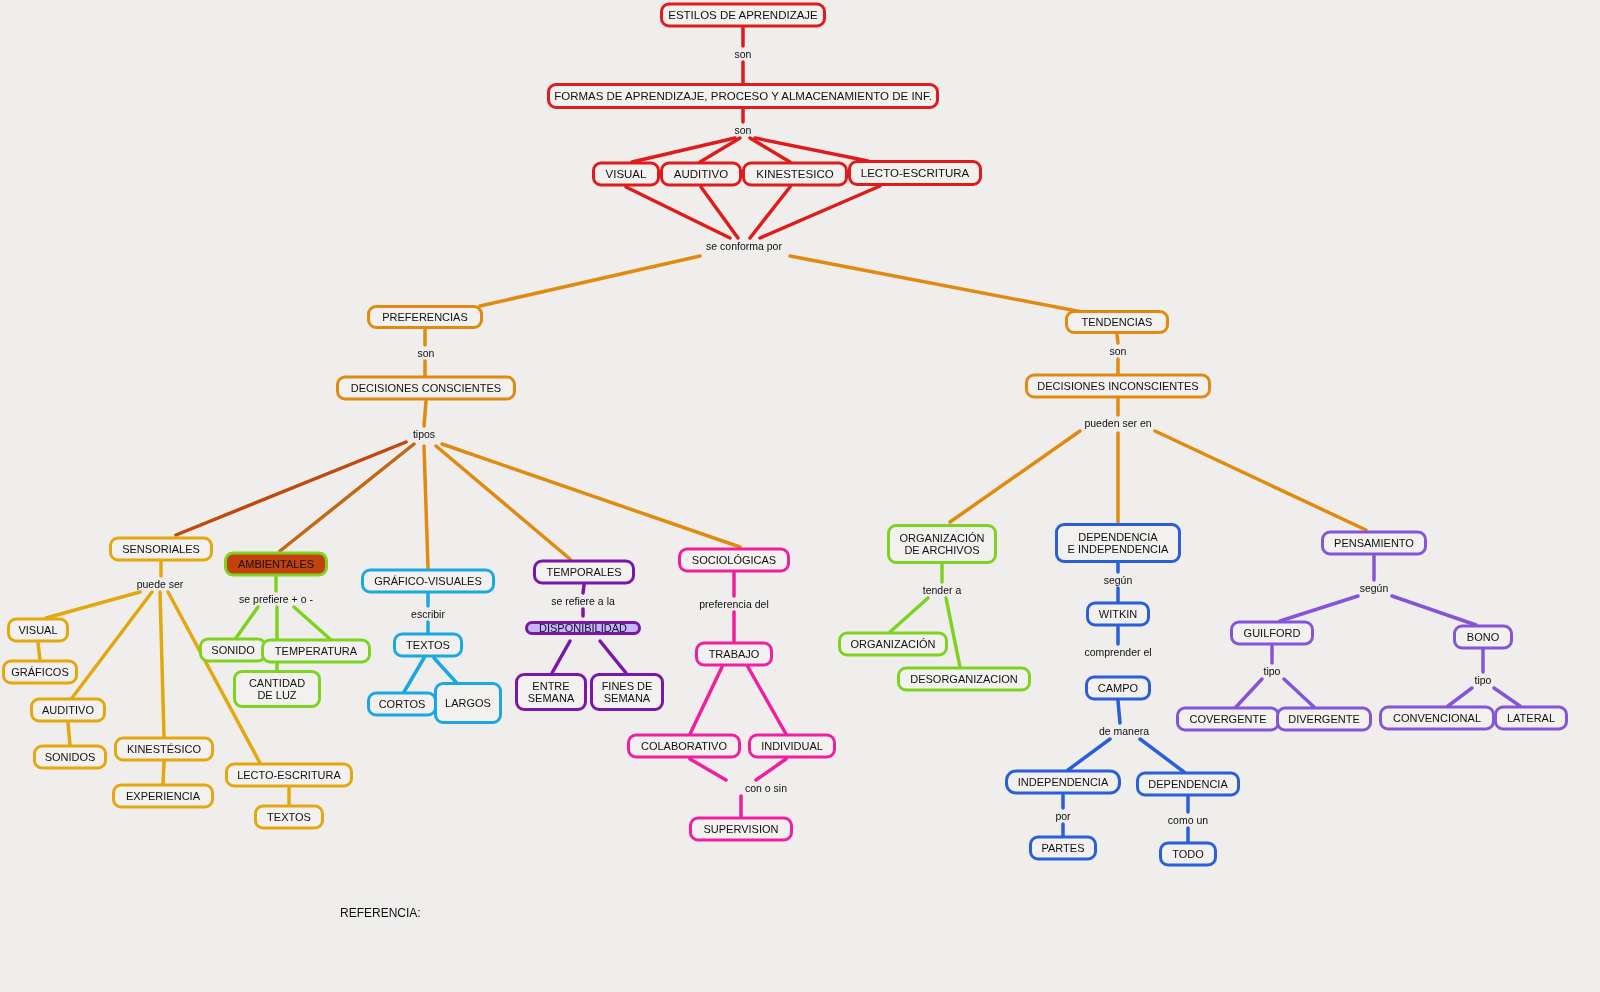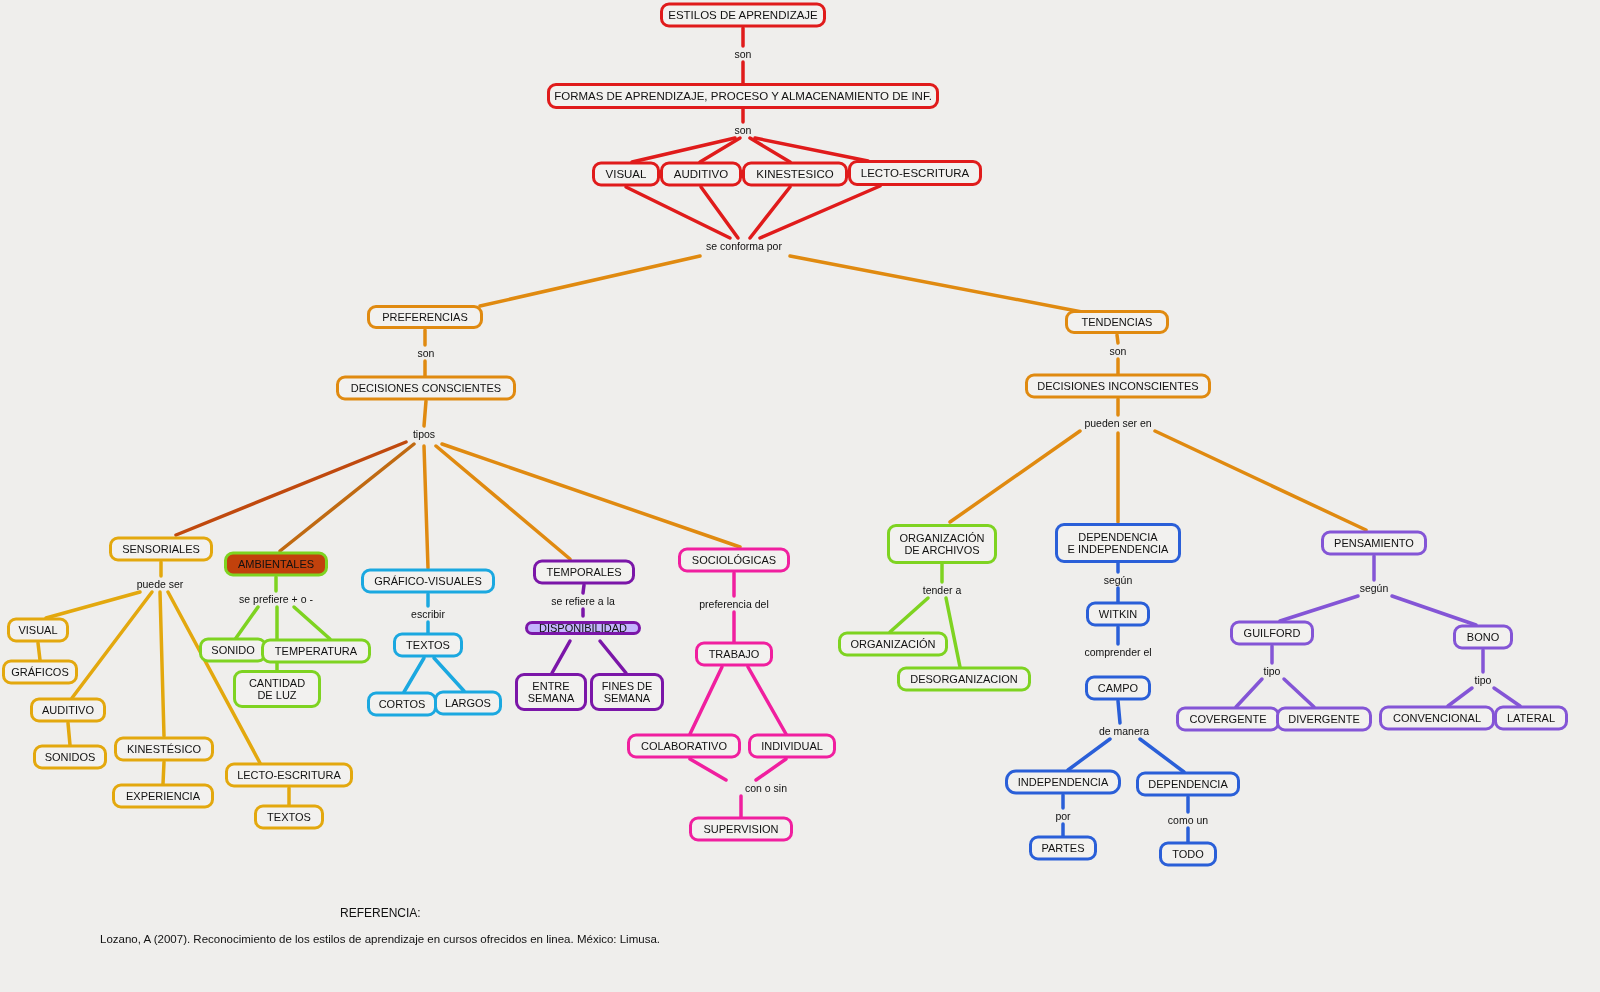--- a/index.html
+++ b/index.html
@@ -160,21 +160,21 @@
       <div class="node" style="left: 289px; top: 775px; width: 128px; height: 25px; border-color: rgb(227, 168, 14); font-size: 11px; background: rgb(242, 241, 239);">LECTO-ESCRITURA</div>
       <div class="node" style="left: 289px; top: 817px; width: 70px; height: 25px; border-color: rgb(227, 168, 14); font-size: 11px; background: rgb(242, 241, 239);">TEXTOS</div>
       <div class="node" style="left: 276px; top: 564px; width: 104px; height: 25px; border-color: rgb(126, 211, 33); font-size: 11px; background: #c2410c;">AMBIENTALES</div>
       <div class="node" style="left: 233px; top: 650px; width: 68px; height: 25px; border-color: rgb(126, 211, 33); font-size: 11px; background: rgb(242, 241, 239);">SONIDO</div>
       <div class="node" style="left: 316px; top: 651px; width: 110px; height: 25px; border-color: rgb(126, 211, 33); font-size: 11px; background: rgb(242, 241, 239);">TEMPERATURA</div>
       <div class="node" style="left: 277px; top: 689px; width: 88px; height: 38px; border-color: rgb(126, 211, 33); font-size: 11px; background: rgb(242, 241, 239);">CANTIDAD
 DE LUZ</div>
       <div class="node" style="left: 428px; top: 581px; width: 134px; height: 25px; border-color: rgb(27, 168, 224); font-size: 11px; background: rgb(242, 241, 239);">GRÁFICO-VISUALES</div>
       <div class="node" style="left: 428px; top: 645px; width: 70px; height: 25px; border-color: rgb(27, 168, 224); font-size: 11px; background: rgb(242, 241, 239);">TEXTOS</div>
       <div class="node" style="left: 402px; top: 704px; width: 70px; height: 25px; border-color: rgb(27, 168, 224); font-size: 11px; background: rgb(242, 241, 239);">CORTOS</div>
-      <div class="node" style="left: 468px; top: 703px; width: 68px; height: 25px; border-color: rgb(27, 168, 224); font-size: 11px; background: rgb(242, 241, 239);">LARGOS</div>
+      <div class="node" style="left: 468px; top: 703px; width: 68px; height: 42px; border-color: rgb(27, 168, 224); font-size: 11px; background: rgb(242, 241, 239);">LARGOS</div>
       <div class="node" style="left: 584px; top: 572px; width: 102px; height: 25px; border-color: rgb(123, 22, 168); font-size: 11px; background: rgb(242, 241, 239);">TEMPORALES</div>
       <div class="node" style="left: 583px; top: 628px; width: 116px; height: 14px; border-color: rgb(123, 22, 168); font-size: 11px; background: #c4b5fd;">DISPONIBILIDAD</div>
       <div class="node" style="left: 551px; top: 692px; width: 72px; height: 38px; border-color: rgb(123, 22, 168); font-size: 11px; background: rgb(242, 241, 239);">ENTRE
 SEMANA</div>
       <div class="node" style="left: 627px; top: 692px; width: 74px; height: 38px; border-color: rgb(123, 22, 168); font-size: 11px; background: rgb(242, 241, 239);">FINES DE
 SEMANA</div>
       <div class="node" style="left: 734px; top: 560px; width: 112px; height: 25px; border-color: rgb(240, 31, 159); font-size: 11px; background: rgb(242, 241, 239);">SOCIOLÓGICAS</div>
       <div class="node" style="left: 734px; top: 654px; width: 78px; height: 25px; border-color: rgb(240, 31, 159); font-size: 11px; background: rgb(242, 241, 239);">TRABAJO</div>
       <div class="node" style="left: 684px; top: 746px; width: 114px; height: 25px; border-color: rgb(240, 31, 159); font-size: 11px; background: rgb(242, 241, 239);">COLABORATIVO</div>
       <div class="node" style="left: 792px; top: 746px; width: 88px; height: 25px; border-color: rgb(240, 31, 159); font-size: 11px; background: rgb(242, 241, 239);">INDIVIDUAL</div>
@@ -218,14 +218,13 @@
       <div class="link-label" style="left: 1118px; top: 652px; font-size: 10.5px;">comprender el</div>
       <div class="link-label" style="left: 1124px; top: 731px; font-size: 10.5px;">de manera</div>
       <div class="link-label" style="left: 1063px; top: 816px; font-size: 10.5px;">por</div>
       <div class="link-label" style="left: 1188px; top: 820px; font-size: 10.5px;">como un</div>
       <div class="link-label" style="left: 1374px; top: 588px; font-size: 10.5px;">según</div>
       <div class="link-label" style="left: 1272px; top: 671px; font-size: 10.5px;">tipo</div>
       <div class="link-label" style="left: 1483px; top: 680px; font-size: 10.5px;">tipo</div>
     </div>
 
   <div class="ref-title" style="left: 340px; top: 906px; font-size: 12px;">REFERENCIA:</div>
-  <div class="ref-body" style="left: 100px; top: 933px; font-size: 11.5px;">Lozano, A (2007). Reconocimiento de los estilos de aprendizaje en cursos ofrecidos en linea. México: Limusa.</div>
 </div>
 
 </body></html>

